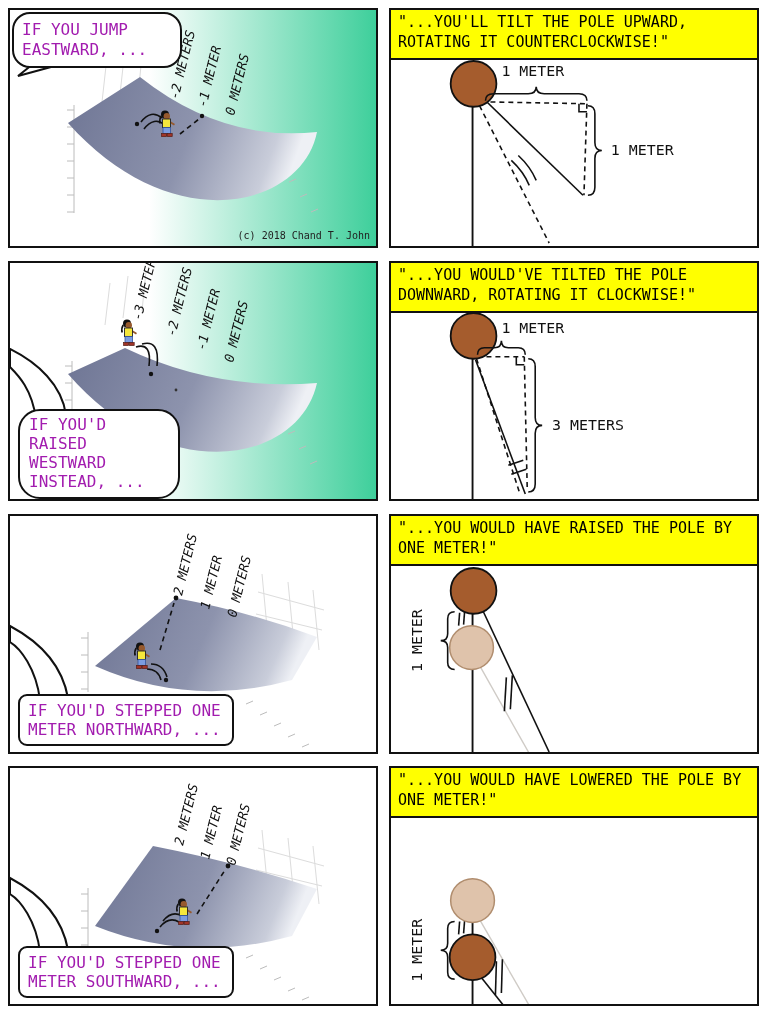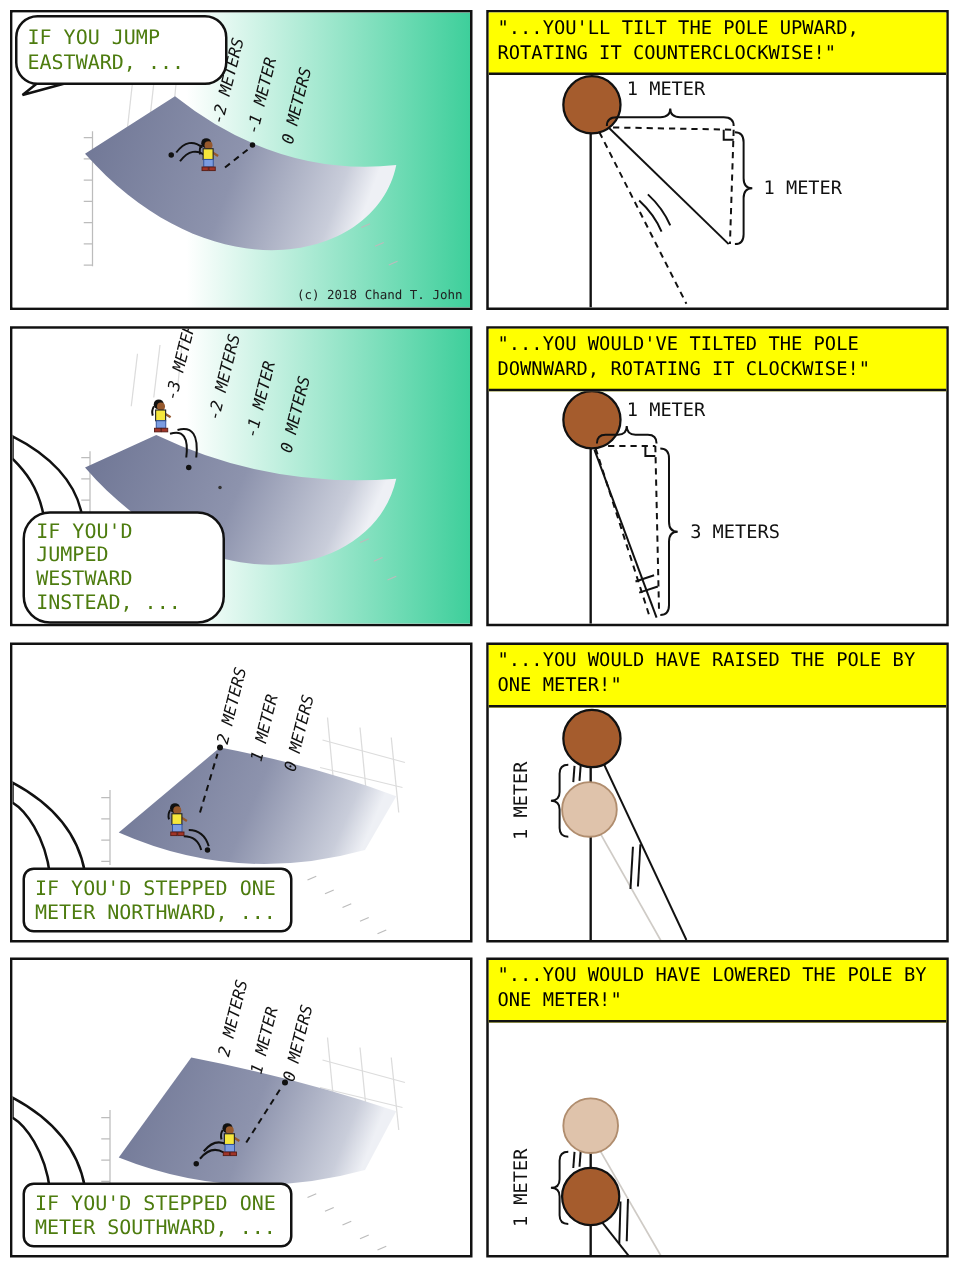--- a/index.html
+++ b/index.html
@@ -6,21 +6,21 @@
   .page{position:relative;width:768px;height:1013px;background:#fff;overflow:hidden;
         font-family:"DejaVu Sans Mono",monospace;}
   .panel{position:absolute;width:366px;height:236px;border:2.5px solid #111;background:#fff;box-sizing:content-box;}
   .panel svg{display:block;}
   .lcol{left:8px;} .rcol{left:389px;}
   .r1{top:8px;} .r2{top:261px;} .r3{top:514px;} .r4{top:766px;}
   .rpanel{display:flex;flex-direction:column;}
   .caption{background:#ffff00;border-bottom:2.5px solid #111;color:#000;
            font:15px/1.32 "DejaVu Sans Mono",monospace;padding:3px 7px 5px 7px;min-height:40px;}
   .bubble{position:absolute;background:#fff;border:2.5px solid #111;border-radius:18px;
-          color:#4d7c0f;white-space:pre-line;z-index:3;}
+          color:#a21caf;white-space:pre-line;z-index:3;}
   .bub1{left:2px;top:2px;width:150px;font:16px/1.25 "DejaVu Sans Mono",monospace;padding:6px 8px;}
   .bub2{left:8px;top:146px;width:140px;font:16px/1.18 "DejaVu Sans Mono",monospace;padding:5px 9px;border-radius:22px;}
   .bub3{left:8px;top:178px;width:216px;font:16px/1.2 "DejaVu Sans Mono",monospace;padding:5px 8px;border-radius:9px;box-sizing:border-box;}
   .sln{stroke:#111;stroke-width:1.6;fill:none;}
   .sln2{stroke:#111;stroke-width:1.9;fill:none;}
   .sdash{stroke:#111;stroke-width:1.6;fill:none;stroke-dasharray:5 4;}
   .grayln{stroke:#cfcbc6;stroke-width:1.4;fill:none;}
   .wire{stroke:#bcbcbc;stroke-width:1;fill:none;}
   .wire2{stroke:#dcdcdc;stroke-width:1;fill:none;}
   text.axis{font:italic 13px "DejaVu Sans Mono",monospace;fill:#111;}
@@ -151,21 +151,21 @@
         <circle cx="166" cy="127" r="1.4" fill="#333"></circle>
       </g>
       <use href="#person" transform="translate(110,56)"></use>
       <text class="axis" x="131" y="58" transform="rotate(-76 131 58)">-3 METERS</text>
       <text class="axis" x="165" y="74" transform="rotate(-76 165 74)">-2 METERS</text>
       <text class="axis" x="195" y="88" transform="rotate(-76 195 88)">-1 METER</text>
       <text class="axis" x="223" y="100" transform="rotate(-76 223 100)">0 METERS</text>
       <path d="M 0,86 C 28,100 52,122 56,152 L 26,156 C 22,126 8,112 0,104 Z" fill="#fff" stroke="#111" stroke-width="2"></path>
     </svg>
     <div class="bubble bub2">IF YOU'D
-JUMPED
+RAISED
 WESTWARD
 INSTEAD, ...</div>
   </div>
 
   <div class="panel rpanel rcol r2">
     <div class="caption">"...YOU WOULD'VE TILTED THE POLE DOWNWARD, ROTATING IT CLOCKWISE!"</div>
     <svg viewBox="0 0 366 187" width="366" height="187">
       <line class="sln2" x1="81" y1="40" x2="81" y2="187"></line>
       <g>
         <path class="sdash" d="M 86,44 L 133,44"></path>

